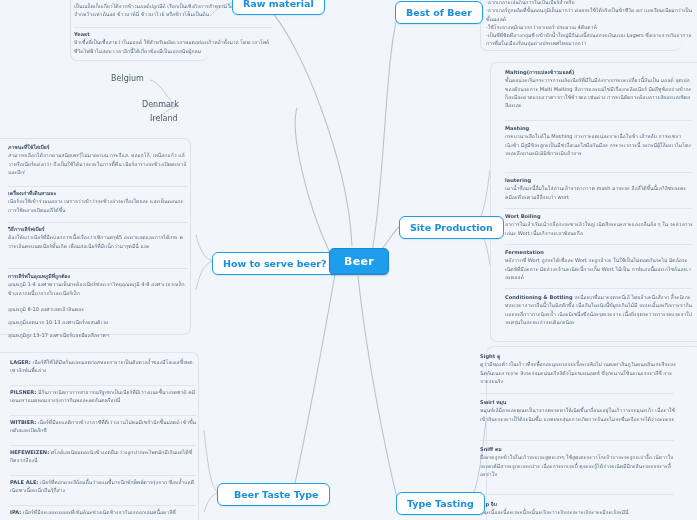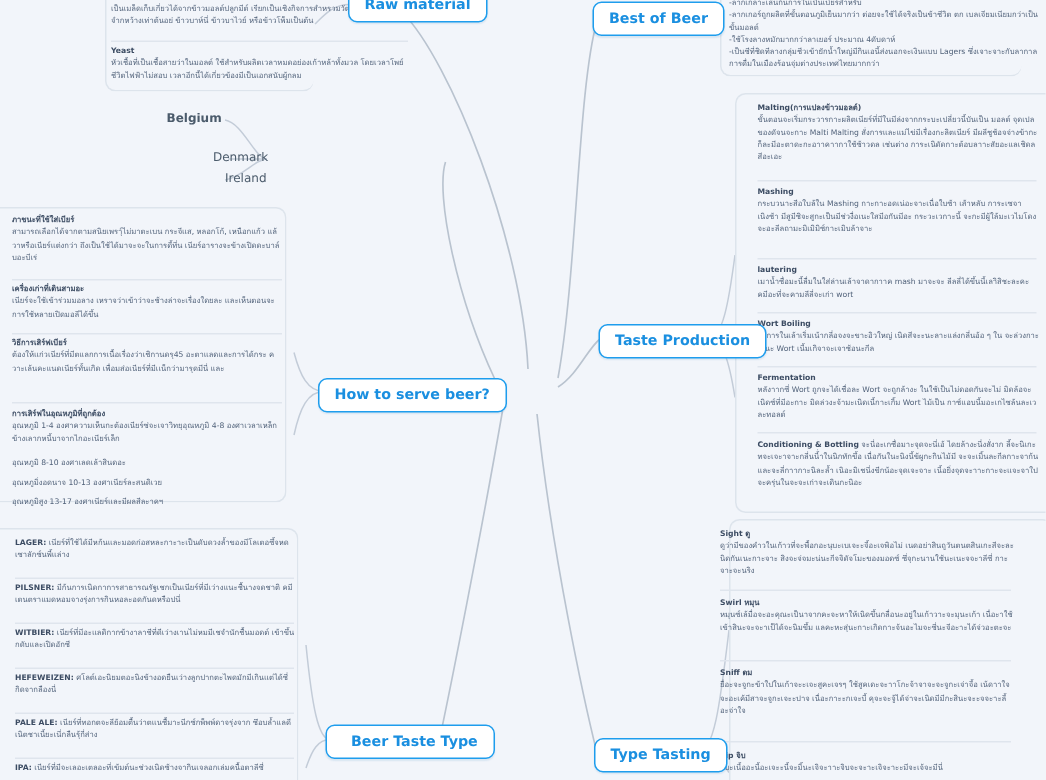--- a/index.html
+++ b/index.html
@@ -133,47 +133,50 @@
 
     <g fill="none" stroke="#c3ccd8" stroke-width="1">
       <path d="M467 11 C474 11 474 14 480 18"></path>
     </g>
 
     <g fill="none" stroke="#c3ccd8" stroke-width="1">
       <path d="M233 3 C222 3 216 10 210 16"></path>
     </g>
   </svg>
 
+  <div class="center-node" style="left:329px;top:248px;">
+    <span>Beer</span>
+  </div>
 
   <div class="branch-node" style="left:395px;top:1px;">
     <span>Best of Beer</span>
   </div>
 
   <div class="branch-node" style="left:232px;top:-8px;">
     <span>Raw material</span>
   </div>
 
 
   <div class="branch-node" style="left:212px;top:252px;">
     <span>How to serve beer?</span>
   </div>
 
   <div class="branch-node" style="left:399px;top:216px;">
-    <span>Taste Production</span>
+    <span>Site Production</span>
   </div>
 
   <div class="branch-node" style="left:217px;top:483px;padding-left:16px;">
     <span>Beer Taste Type</span>
   </div>
 
   <div class="branch-node" style="left:396px;top:492px;">
     <span>Type Tasting</span>
   </div>
 
-  <div class="plain-label" style="left:111px;top:74px;font-weight:bold;">
+  <div class="plain-label" style="left:111px;top:74px;">
     <span>Belgium</span>
   </div>
   <div class="plain-label" style="left:110px;top:100px;margin-left:32px;">
     <span>Denmark</span>
   </div>
   <div class="plain-label" style="left:113px;top:114px;padding-left:37px;">
     <span>Ireland</span>
   </div>
 
   <div class="group-outline" style="left:70px;top:-30px;width:138px;height:90px;border-right:none;border-top:none;"></div>

